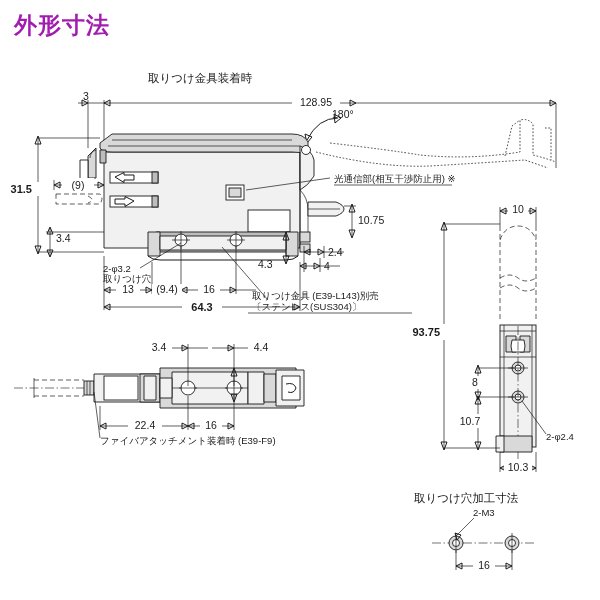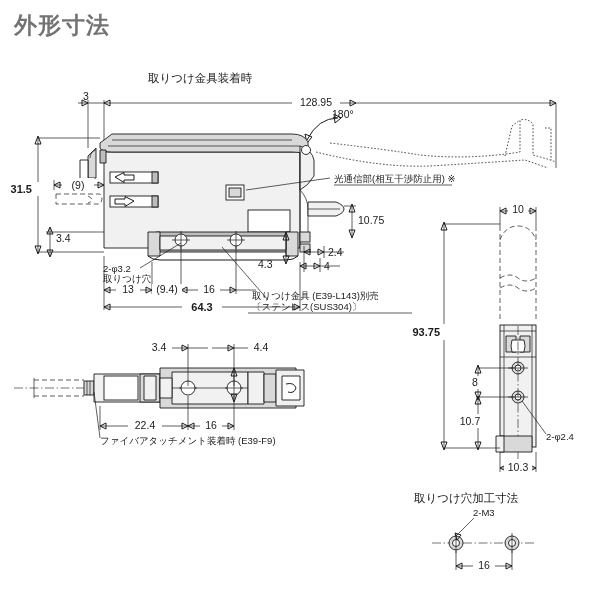--- a/index.html
+++ b/index.html
@@ -5,21 +5,21 @@
   html,body{margin:0;padding:0;}
   body{
     width:600px;height:600px;background:#ffffff;
     font-family:"Liberation Sans","DejaVu Sans",sans-serif;
     color:#000;overflow:hidden;position:relative;
   }
   #sheet{position:absolute;inset:0;}
   #page-title{
     position:absolute;left:14px;top:10px;
     font-size:23px;font-weight:bold;letter-spacing:1px;
-    color:#737373;
+    color:#a21caf;
   }
   svg{position:absolute;left:0;top:0;width:600px;height:600px;}
   text{font-family:"Liberation Sans","DejaVu Sans",sans-serif;fill:#1a1a1a;}
   .dim{font-size:10.5px;}
   .dimb{font-size:11px;font-weight:bold;}
   .jp{font-size:9.5px;}
   .jph{font-size:11.5px;}
   .ln{stroke:#1a1a1a;fill:none;}
   .thin{stroke-width:0.7;}
   .med{stroke-width:1;}

